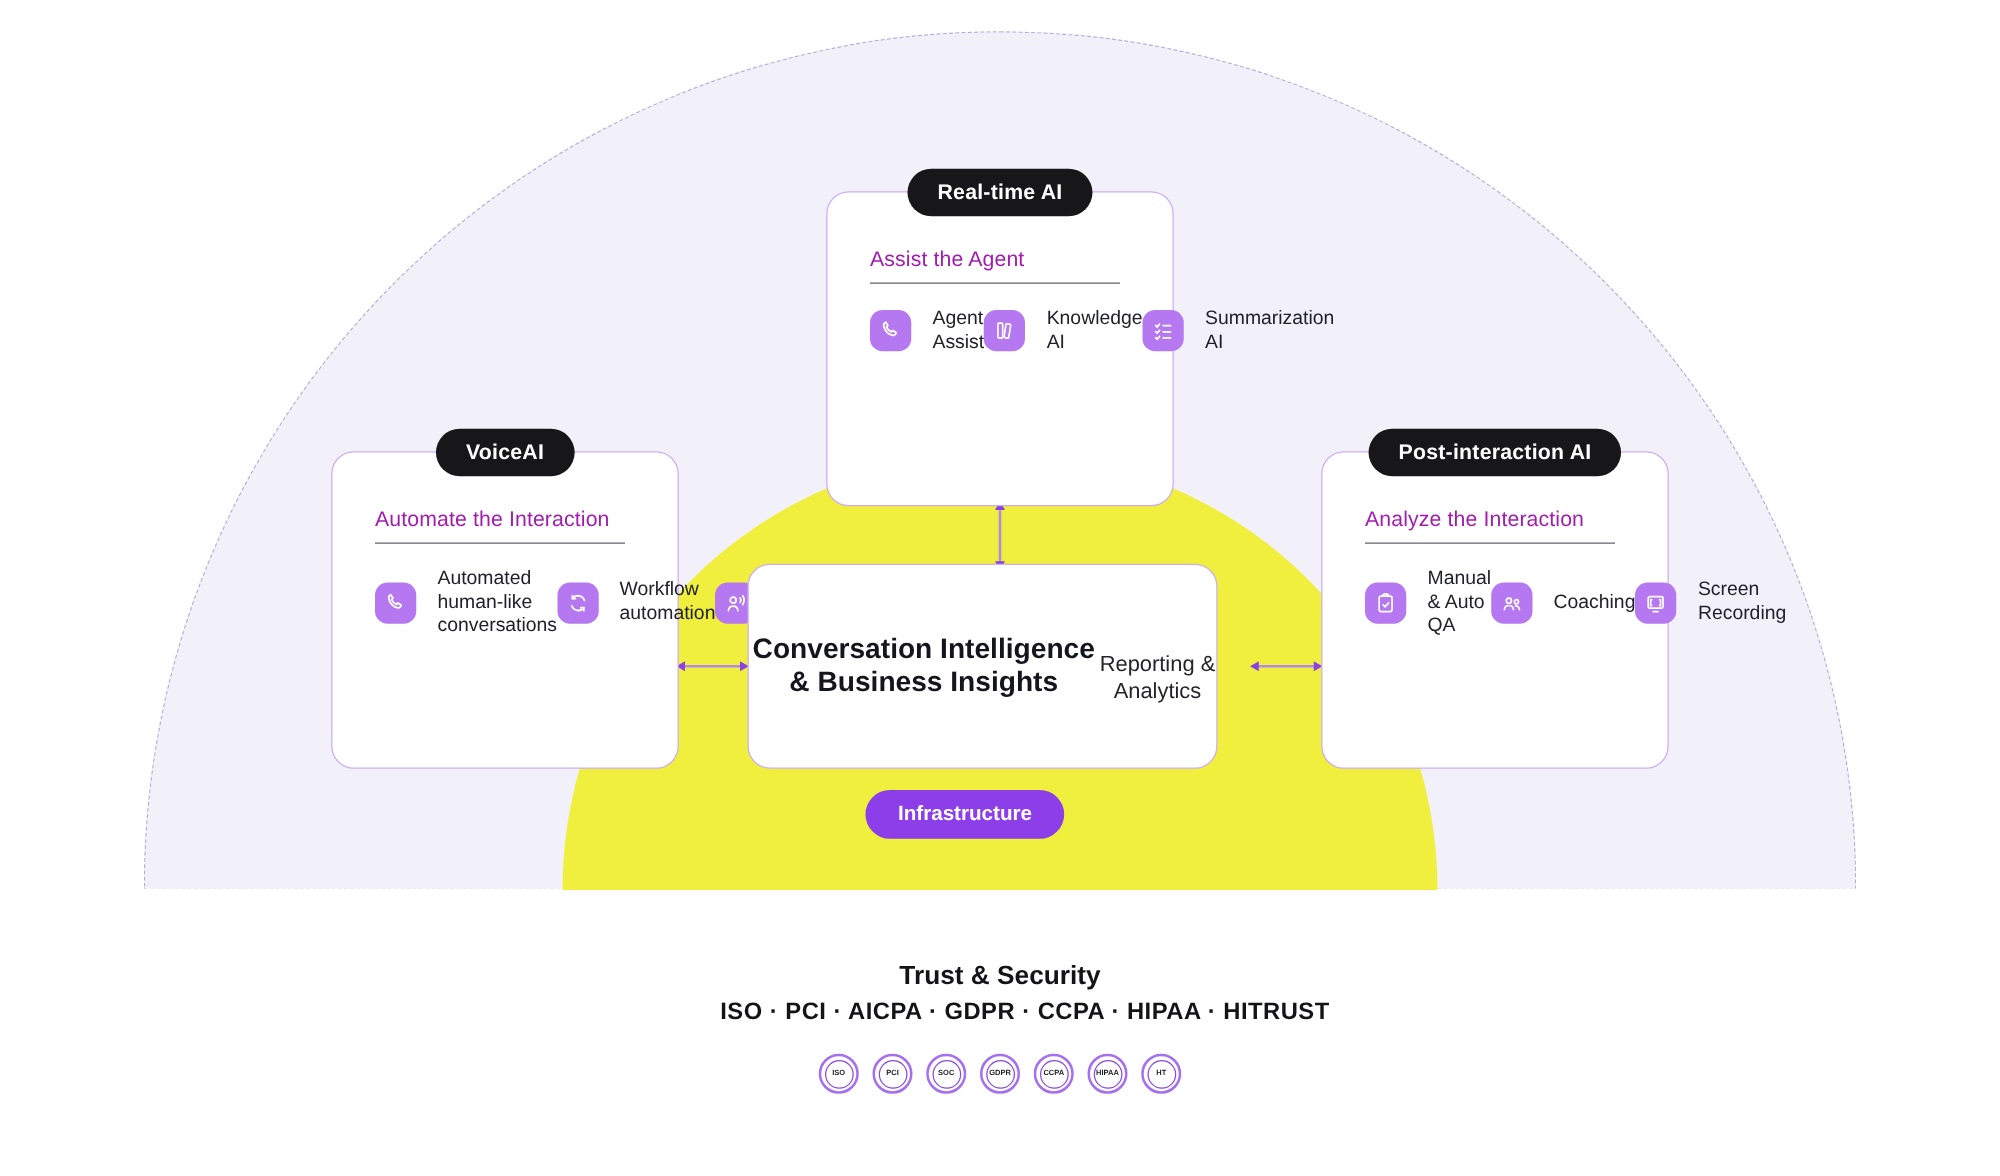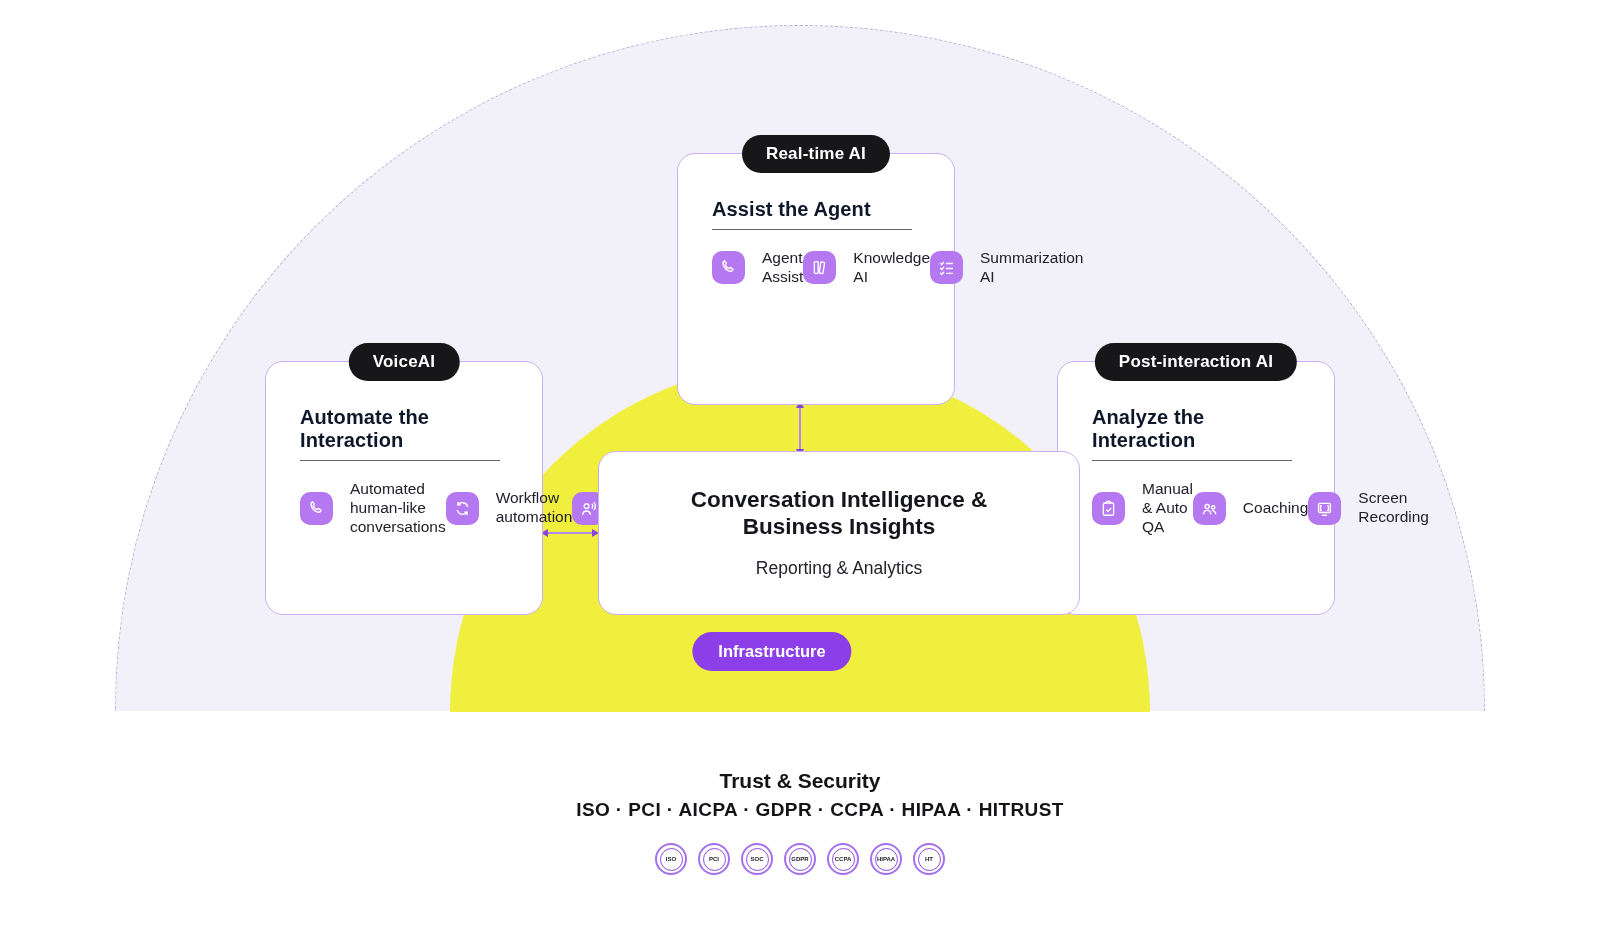--- a/index.html
+++ b/index.html
@@ -22,32 +22,32 @@
   .arrow { position:absolute; width:0; height:0; }
   .arr-up    { left:795.5px; top:401px; border-left:4.5px solid transparent; border-right:4.5px solid transparent; border-bottom:7px solid #8B42E3; }
   .arr-down  { left:795.5px; top:449px; border-left:4.5px solid transparent; border-right:4.5px solid transparent; border-top:7px solid #8B42E3; }
   .arr-left-a  { left:541px; top:528.5px; border-top:4.5px solid transparent; border-bottom:4.5px solid transparent; border-right:7px solid #8B42E3; }
   .arr-left-b  { left:592px; top:528.5px; border-top:4.5px solid transparent; border-bottom:4.5px solid transparent; border-left:7px solid #8B42E3; }
   .arr-right-a { left:1000px; top:528.5px; border-top:4.5px solid transparent; border-bottom:4.5px solid transparent; border-right:7px solid #8B42E3; }
   .arr-right-b { left:1051px; top:528.5px; border-top:4.5px solid transparent; border-bottom:4.5px solid transparent; border-left:7px solid #8B42E3; }
 
   
   .card { position:absolute; background:#fff; border:1.5px solid #CDADF2; border-radius:18px; }
-  .card-realtime { left:661px; top:153px; width:278px; height:252px;margin-left:16px; }
+  .card-realtime { left:661px; top:153px; width:278px; height:252px; }
   .card-voice    { left:265px; top:361px; width:278px; height:254px; }
   .card-post     { left:1057px; top:361px; width:278px; height:254px; }
-  .card-center   { left:598px; top:451px; width:482px; height:164px;
-    display:flex; flex-direction:column; align-items:center; justify-content:center; text-align:center; }
+  .card-center   { left:598px; top:451px; width:376px; height:164px;
+    display:flex; flex-direction:row; align-items:center; justify-content:center; text-align:center; }
 
   .pill-black { position:absolute; left:50%; top:-19px; transform:translateX(-50%);
     background:#17171A; color:#fff; font-weight:700; font-size:17px; letter-spacing:.2px;
     padding:9px 24px; border-radius:24px; white-space:nowrap; }
 
   .card-body { padding:44px 26px 0 34px; }
-  .card-heading { font-weight:700; font-size:20px; color:#0f172a; letter-spacing:.1px; }
+  .card-heading { font-weight:400; font-size:17px; color:#a21caf; letter-spacing:.1px; }
   .heading-rule { width:200px; height:0; border-bottom:1.5px solid #63636D; margin-top:8px; }
   .items { margin-top:19px; display:flex; flex-direction:row; }
   .item { display:flex; align-items:center; gap:17px; }
   .tile { width:33px; height:33px; border-radius:10px; background:#B678F1; flex:none;
     display:flex; align-items:center; justify-content:center; }
   .item-label { font-size:15.5px; color:#21212B; line-height:1.22; }
   .wrap-narrow { max-width:172px; }
 
   .center-title { font-weight:700; font-size:22.5px; color:#15151D; line-height:1.18; max-width:330px; }
   .center-sub { font-size:17.5px; color:#23232C; margin-top:17px; }

